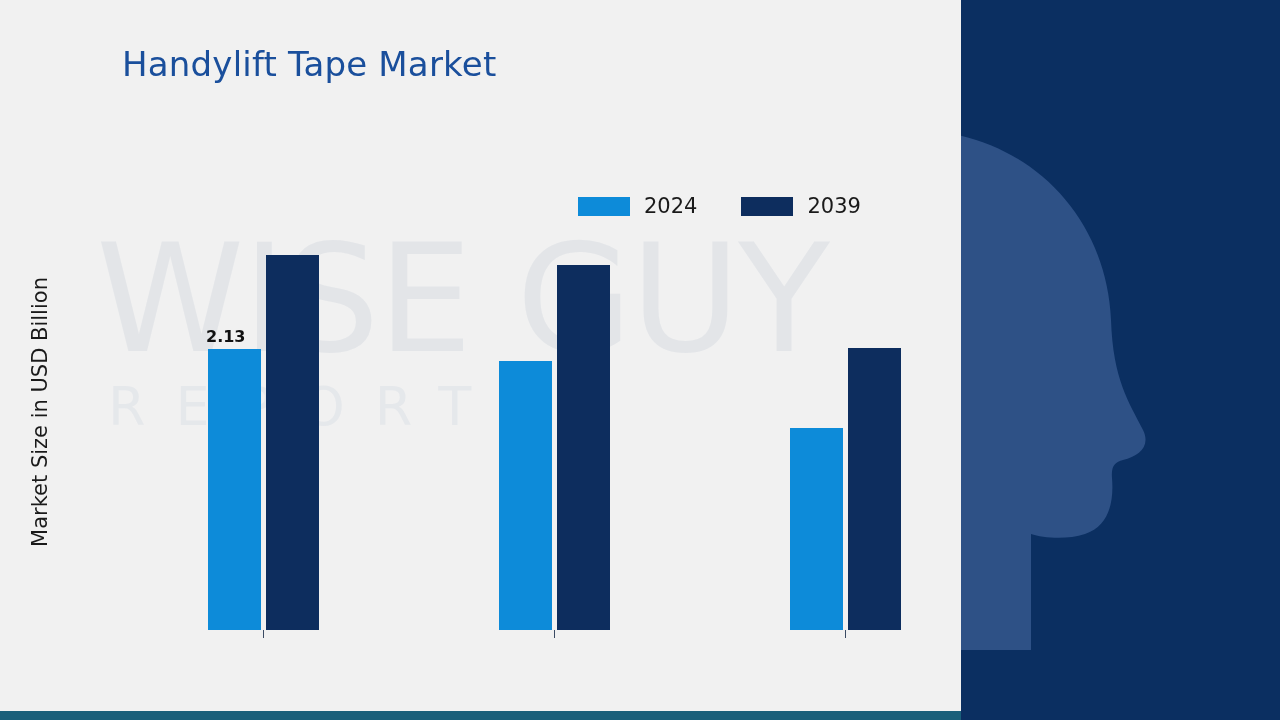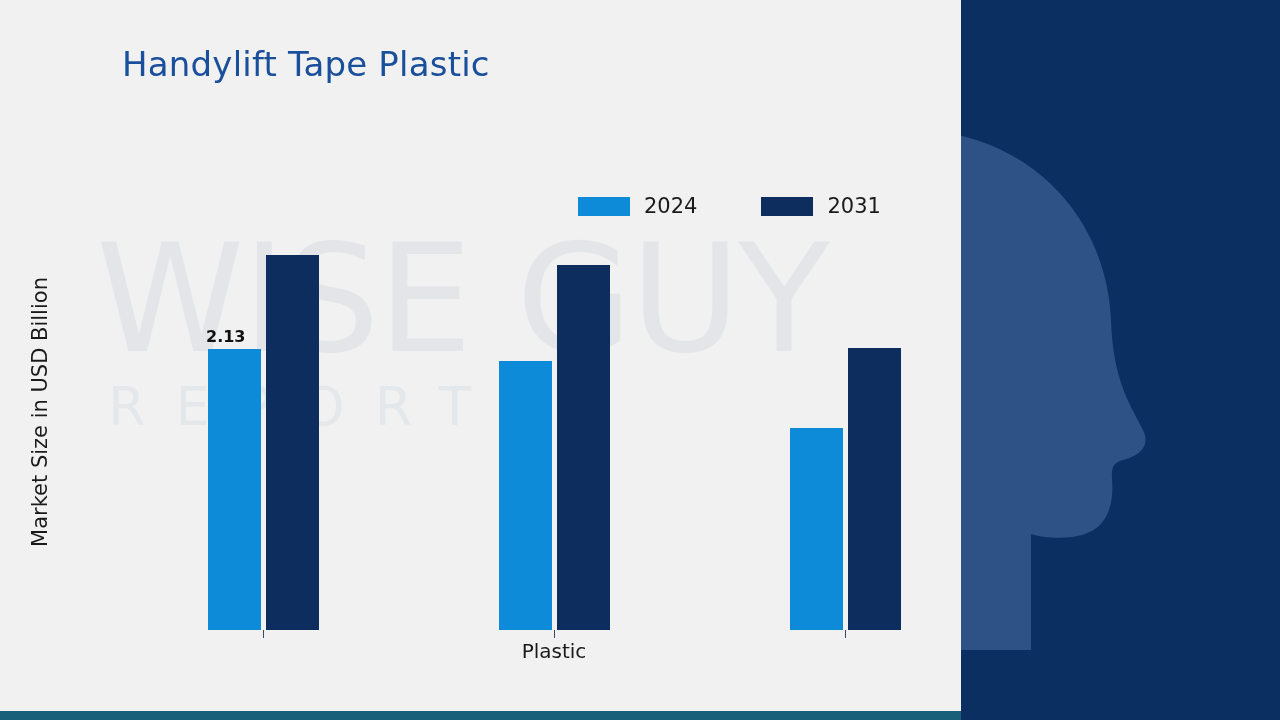--- a/index.html
+++ b/index.html
@@ -18,67 +18,66 @@
 
   
   .watermark{position:absolute;left:0;top:0;width:961px;height:711px;pointer-events:none;}
   .wm-main{position:absolute;left:96px;top:212px;font-size:150px;color:#dfe2e6;letter-spacing:-2px;font-weight:400;white-space:nowrap;opacity:.75;}
   .wm-sub{position:absolute;left:108px;top:375px;font-size:54px;color:#e3e6ea;letter-spacing:30px;font-weight:400;white-space:nowrap;opacity:.8;}
 
   
   .chart{position:absolute;left:0;top:0;width:961px;height:711px;}
   .ylabel{position:absolute;left:-190px;top:400px;width:460px;text-align:center;font-size:21px;color:#1a1a1a;transform:rotate(-90deg);white-space:nowrap;}
 
-  .legend{position:absolute;top:194px;left:578px;display:flex;align-items:center;gap:64px;}
+  .legend{position:absolute;top:194px;left:578px;display:flex;align-items:center;gap:44px;}
   .legend-item{display:flex;align-items:center;gap:14px;}
   .legend-swatch{width:52px;height:19px;}
   .legend-text{font-size:21px;color:#1a1a1a;}
 
   .plot{position:absolute;left:0;top:0;width:961px;height:711px;}
   .bar{position:absolute;}
   .bar-label{position:absolute;font-size:16px;font-weight:bold;color:#111;white-space:nowrap;}
   .cat-label{position:absolute;font-size:20px;color:#1a1a1a;text-align:center;white-space:nowrap;}
   .tick{position:absolute;width:1px;background:#3a4a63;}
 </style>
 </head>
 <body>
 
 <div id="stage">
 
   <div class="watermark">
     <div class="wm-main">WISE GUY</div>
     <div class="wm-sub">REPORTS</div>
   </div>
 
-  <div class="title">Handylift Tape Plastic</div>
+  <div class="title">Handylift Tape Market</div>
 
   <div class="chart">
 
     <div class="ylabel">Market Size in USD Billion</div>
 
     <div class="legend">
       <div class="legend-item">
         <span class="legend-swatch" style="background:#0d8bd9"></span>
         <span class="legend-text">2024</span>
       </div>
       <div class="legend-item">
         <span class="legend-swatch" style="background:#0d2d5e"></span>
-        <span class="legend-text">2031</span>
+        <span class="legend-text">2039</span>
       </div>
     </div>
 
     <div class="plot" id="plot">
         <div class="bar" style="left: 208px; top: 349px; width: 53px; height: 281px; background: rgb(13, 139, 217);"></div>
         <div class="bar-label" style="left: 206px; top: 327px;">2.13</div>
         <div class="bar" style="left: 266px; top: 255px; width: 53px; height: 375px; background: rgb(13, 45, 94);"></div>
         <div class="tick" style="left: 263px; top: 630px; height: 8px;"></div>
         <div class="bar" style="left: 499px; top: 361px; width: 53px; height: 269px; background: rgb(13, 139, 217);"></div>
         <div class="bar" style="left: 557px; top: 265px; width: 53px; height: 365px; background: rgb(13, 45, 94);"></div>
         <div class="tick" style="left: 554px; top: 630px; height: 8px;"></div>
-        <div class="cat-label" style="left: 454px; top: 639px; width: 200px;">Plastic</div>
         <div class="bar" style="left: 790px; top: 428px; width: 53px; height: 202px; background: rgb(13, 139, 217);"></div>
         <div class="bar" style="left: 848px; top: 348px; width: 53px; height: 282px; background: rgb(13, 45, 94);"></div>
         <div class="tick" style="left: 845px; top: 630px; height: 8px;"></div>
       </div>
   </div>
 
   <div class="right-panel">
     <svg class="panel-head-silhouette" viewBox="0 0 300 520">
       <path d="M40 0 C150 0 235 80 240 190 C242 250 258 272 272 300 C280 316 268 326 252 330 C244 332 240 336 241 348 C243 372 238 396 214 404 C196 410 172 408 160 404 L160 520 L0 520 L0 0 Z" fill="#2e5186"></path>
     </svg>

